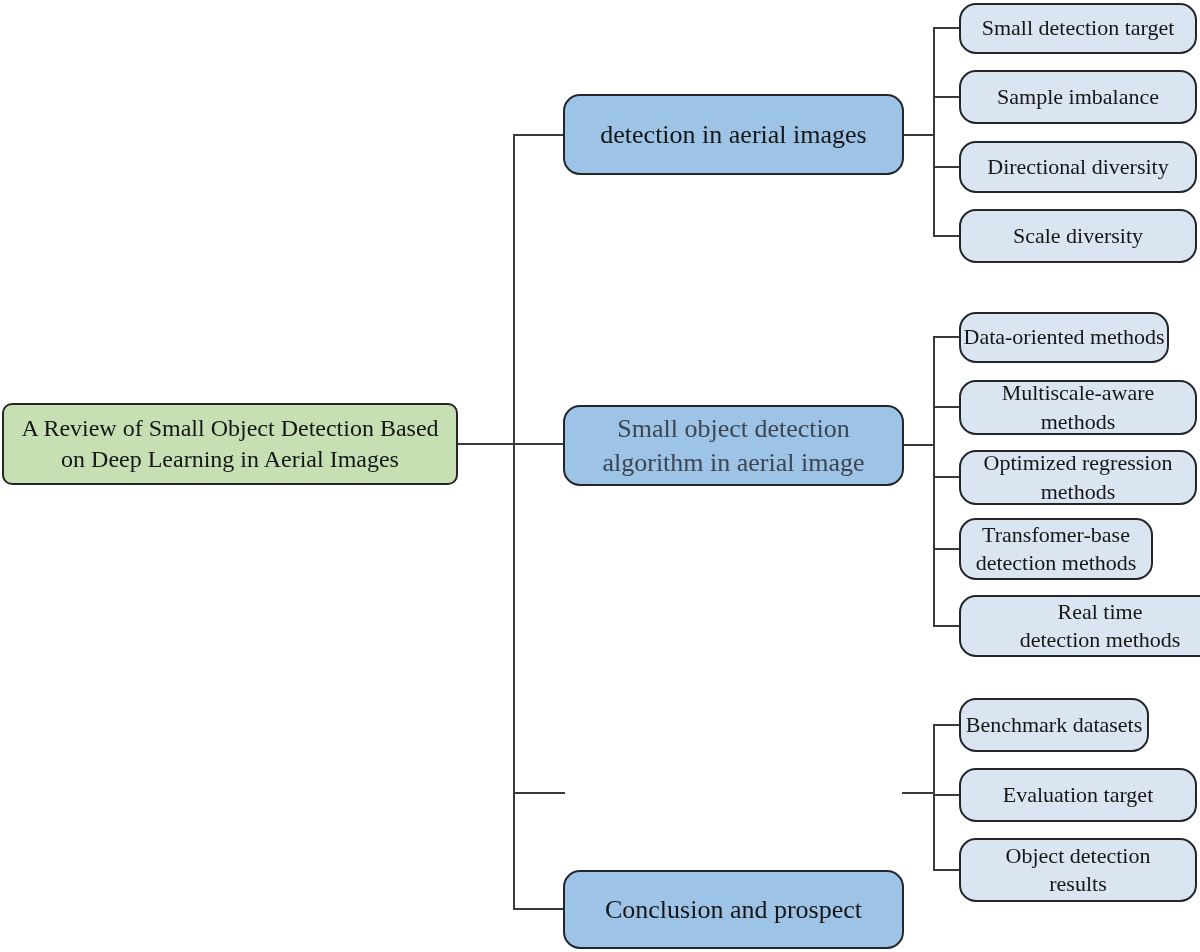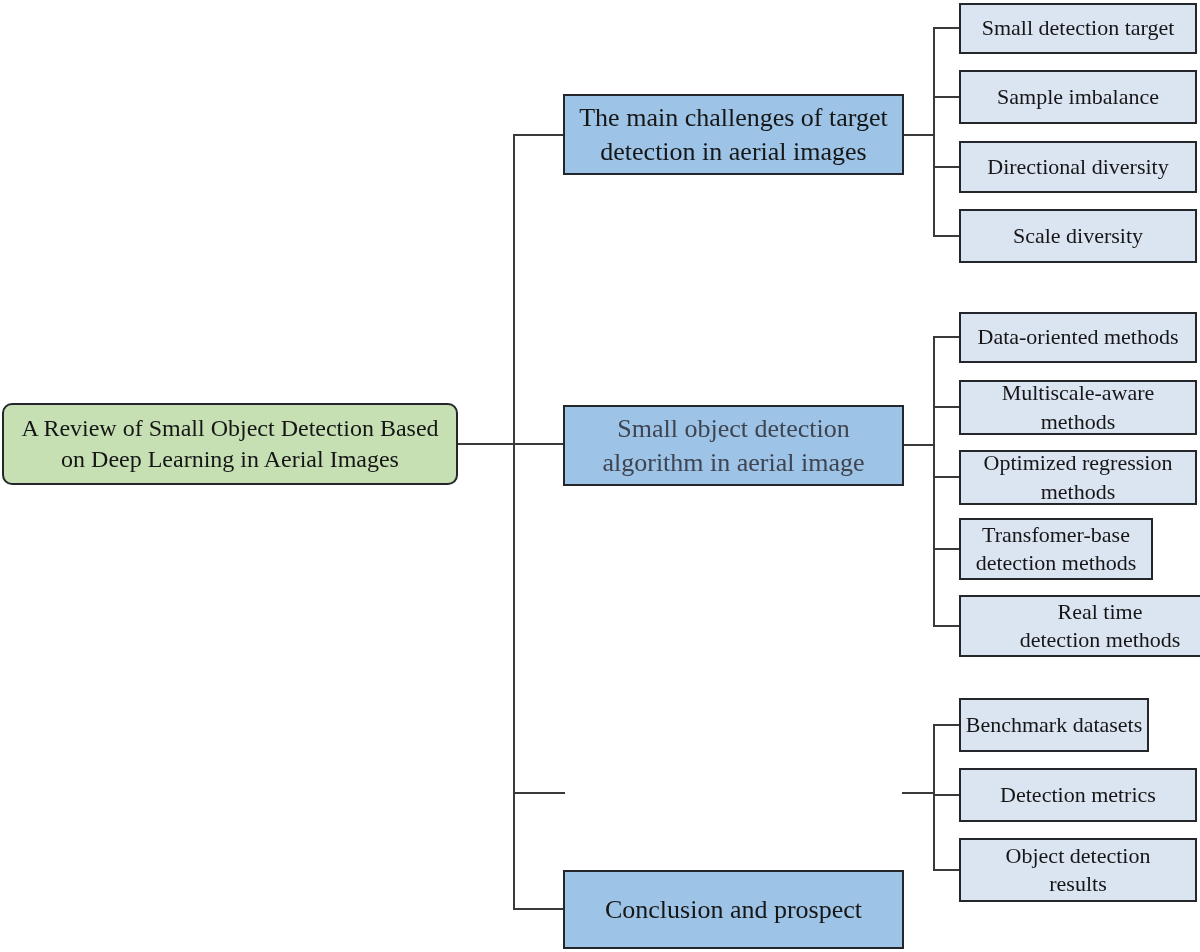--- a/index.html
+++ b/index.html
@@ -8,21 +8,21 @@
     width: 1200px;
     height: 952px;
     background: #ffffff;
     font-family: "Liberation Serif", "DejaVu Serif", serif;
     overflow: hidden;
   }
   .node {
     position: absolute;
     box-sizing: border-box;
     border: 2px solid var(--border, #23272b);
-    border-radius: 0;
+    border-radius: 17px;
     display: flex;
     flex-direction: column;
     align-items: center;
     justify-content: center;
     text-align: center;
     color: #161616;
     line-height: 1.28;
     padding: 2px 6px;
   }
   .node span { display: block; white-space: nowrap; }
@@ -65,21 +65,20 @@
   <div class="line h" style="left:933px; top:724px; width:27px;"></div>
   <div class="line h" style="left:933px; top:794px; width:27px;"></div>
   <div class="line h" style="left:933px; top:869px; width:27px;"></div>
 
   <div class="node root-node" style="left:2px; top:403px; width:456px; height:82px;">
     <span>A Review of Small Object Detection Based</span>
     <span>on Deep Learning in Aerial Images</span>
   </div>
 
   <div class="node branch-node" style="left:563px; top:94px; width:341px; height:81px;">
-    <span>The main challenges of target</span>
     <span>detection in aerial images</span>
   </div>
   <div class="node branch-node branch-dim" style="left:563px; top:405px; width:341px; height:81px;">
     <span>Small object detection</span>
     <span>algorithm in aerial image</span>
   </div>
   <div class="node branch-node" style="left:563px; top:870px; width:341px; height:79px;">
     <span>Conclusion and prospect</span>
   </div>
 
@@ -89,21 +88,21 @@
   <div class="node leaf-node" style="left:959px; top:70px; width:238px; height:54px;">
     <span>Sample imbalance</span>
   </div>
   <div class="node leaf-node" style="left:959px; top:141px; width:238px; height:52px;">
     <span>Directional diversity</span>
   </div>
   <div class="node leaf-node" style="left:959px; top:209px; width:238px; height:54px;">
     <span>Scale diversity</span>
   </div>
 
-  <div class="node leaf-node" style="left:959px; top:312px; width:238px; height:51px;text-align:right;">
+  <div class="node leaf-node" style="left:959px; top:312px; width:210px; height:51px;text-align:right;">
     <span>Data-oriented methods</span>
   </div>
   <div class="node leaf-node" style="left:959px; top:380px; width:238px; height:55px;">
     <span>Multiscale-aware</span>
     <span>methods</span>
   </div>
   <div class="node leaf-node" style="left:959px; top:450px; width:238px; height:55px;">
     <span>Optimized regression</span>
     <span>methods</span>
   </div>
@@ -113,20 +112,20 @@
   </div>
   <div class="node leaf-node" style="left:959px; top:595px; width:282px; height:62px;">
     <span>Real time</span>
     <span>detection methods</span>
   </div>
 
   <div class="node leaf-node" style="left:959px; top:698px; width:190px; height:54px;">
     <span>Benchmark datasets</span>
   </div>
   <div class="node leaf-node" style="left:959px; top:768px; width:238px; height:54px;">
-    <span>Detection metrics</span>
+    <span>Evaluation target</span>
   </div>
   <div class="node leaf-node" style="left:959px; top:838px; width:238px; height:64px;">
     <span>Object detection</span>
     <span>results</span>
   </div>
 
 </div>
 
 </body></html>

